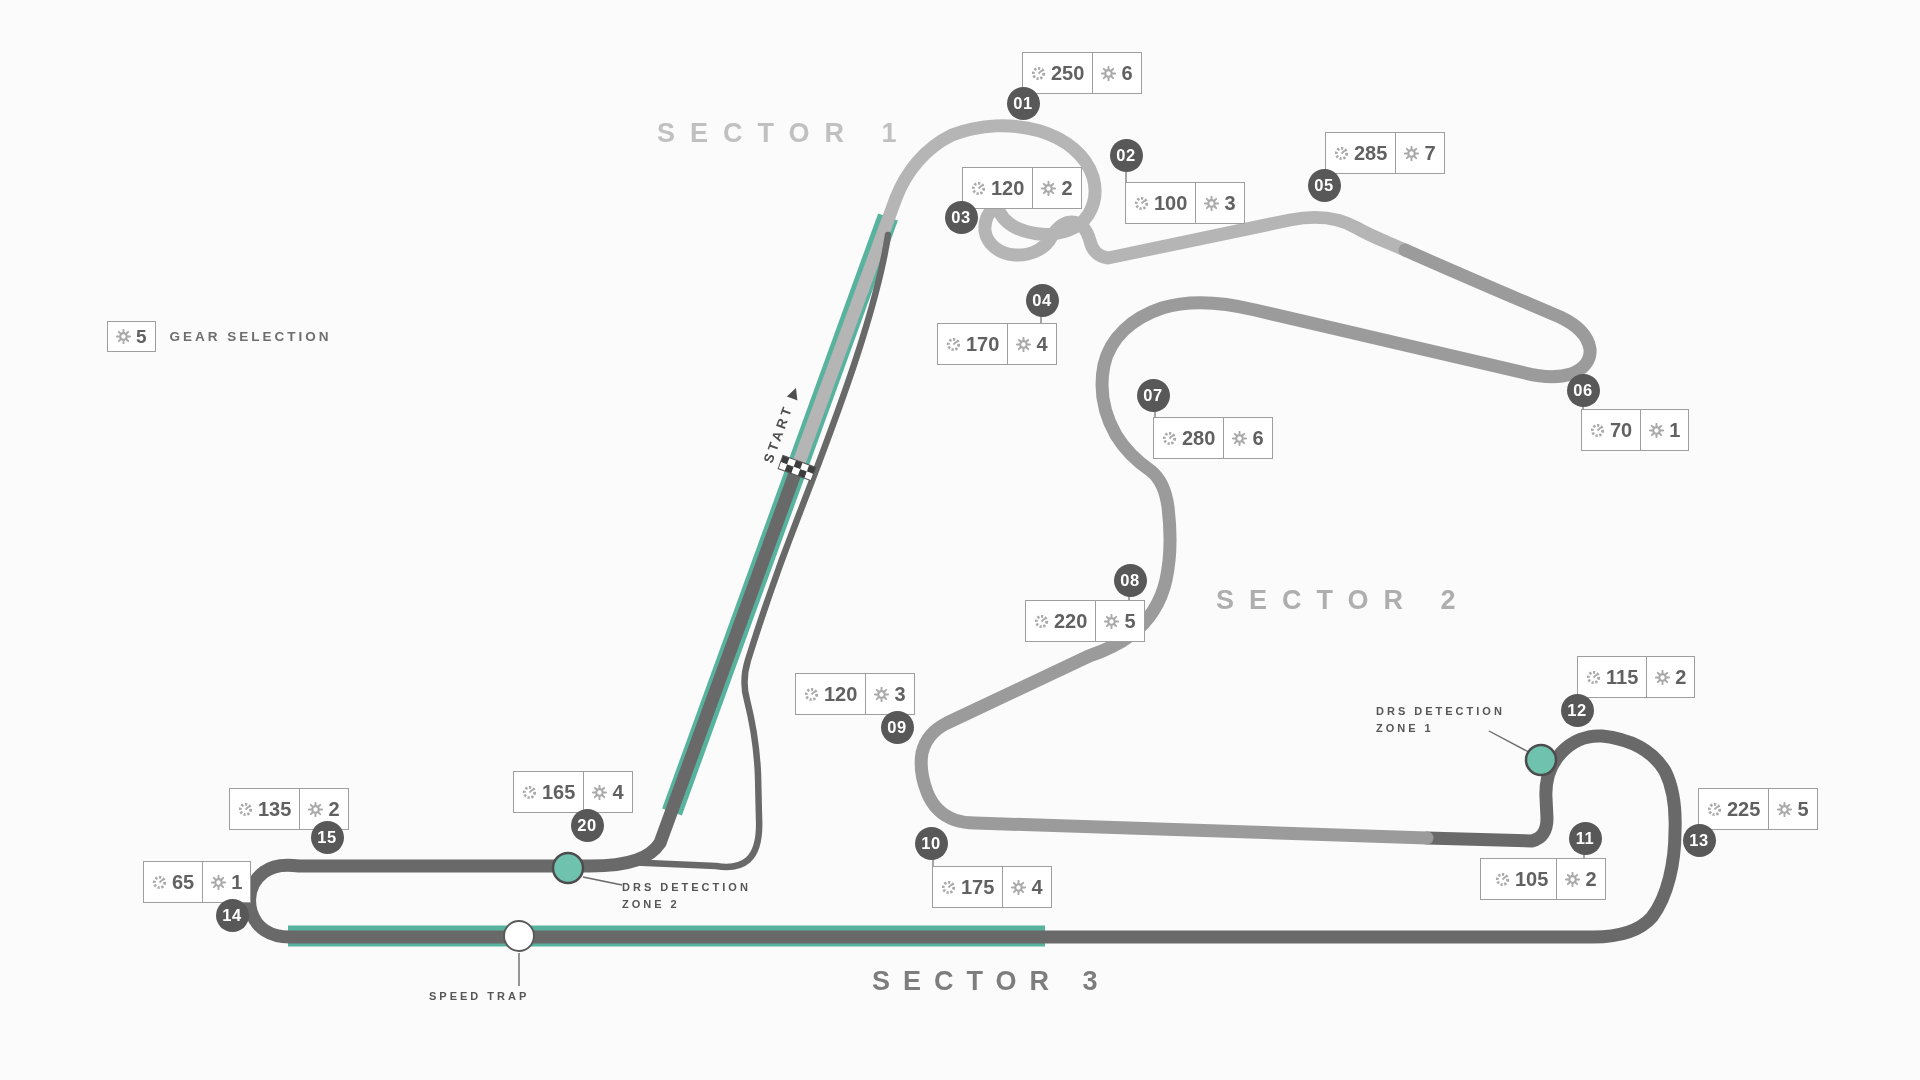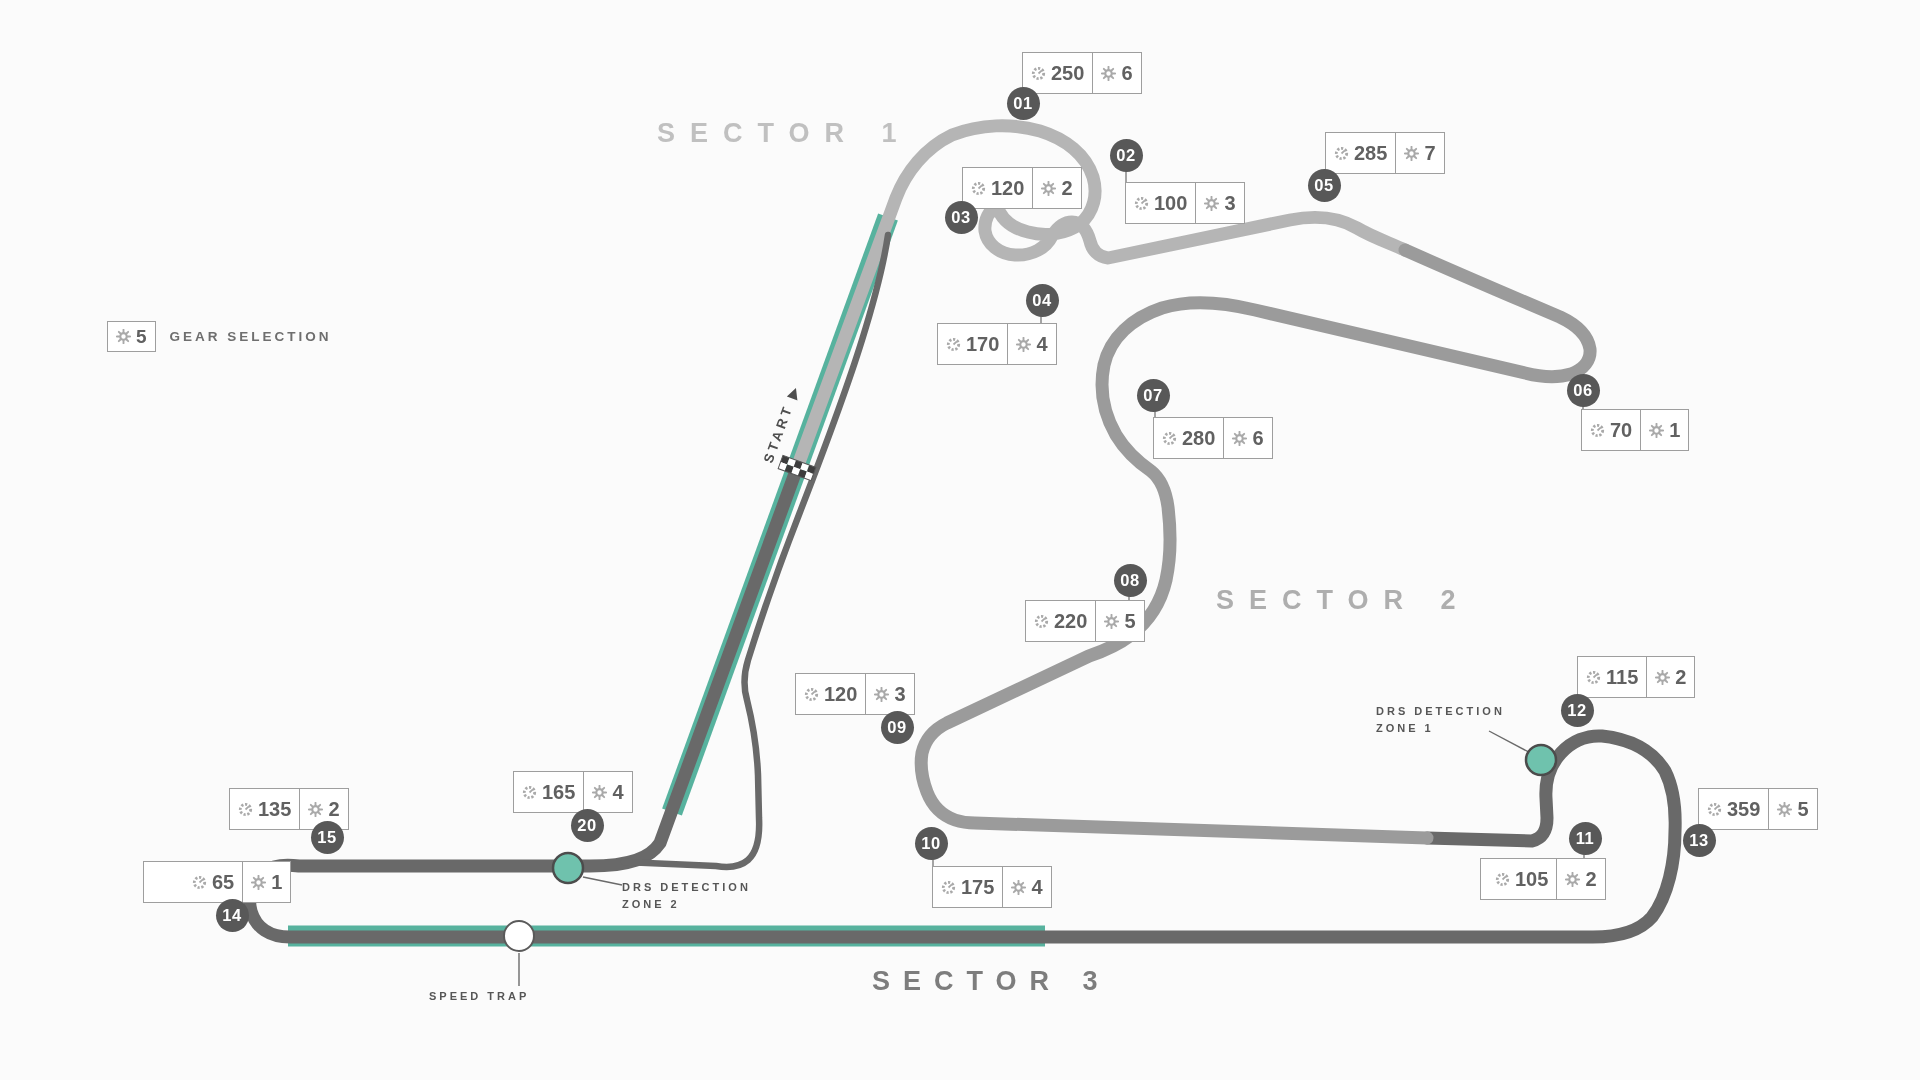--- a/index.html
+++ b/index.html
@@ -589,21 +589,21 @@
       </div>
       <div class="corner-marker" style="left: 1682.5px; top: 823.5px;">13</div>
       <div class="speed-box" style="left: 1698px; top: 788px;">
         <span class="speed-cell">
           <span class="icon-slot">
             <svg width="15" height="15" viewBox="0 0 15 15">
               <circle cx="7.5" cy="7.5" r="5.2" fill="none" stroke="#a9a9a9" stroke-width="2.8" stroke-dasharray="2.2 1.7"></circle>
               <line x1="7.5" y1="7.5" x2="10.6" y2="4.7" stroke="#a9a9a9" stroke-width="1.8"></line>
             </svg>
           </span>
-          <span class="speed-num">359</span>
+          <span class="speed-num">225</span>
         </span>
         <span class="speed-cell">
           <span class="icon-slot">
             <svg width="15" height="15" viewBox="0 0 15 15">
               <circle cx="7.5" cy="7.5" r="3.3" fill="none" stroke="#a9a9a9" stroke-width="2.2"></circle>
               <g stroke="#a9a9a9" stroke-width="1.9" stroke-linecap="round">
                 <line x1="12.1" y1="7.5" x2="14.2" y2="7.5"></line>
                 <line x1="10.75" y1="10.75" x2="12.2" y2="12.2"></line>
                 <line x1="7.5" y1="12.1" x2="7.5" y2="14.2"></line>
                 <line x1="4.25" y1="10.75" x2="2.8" y2="12.2"></line>
@@ -611,21 +611,21 @@
                 <line x1="4.25" y1="4.25" x2="2.8" y2="2.8"></line>
                 <line x1="7.5" y1="2.9" x2="7.5" y2="0.8"></line>
                 <line x1="10.75" y1="4.25" x2="12.2" y2="2.8"></line>
               </g>
             </svg>
           </span>
           <span class="speed-num">5</span>
         </span>
       </div>
       <div class="corner-marker" style="left: 215.5px; top: 898.5px;">14</div>
-      <div class="speed-box" style="left: 143px; top: 861px; padding-left: 40px;">
+      <div class="speed-box" style="left: 143px; top: 861px;">
         <span class="speed-cell">
           <span class="icon-slot">
             <svg width="15" height="15" viewBox="0 0 15 15">
               <circle cx="7.5" cy="7.5" r="5.2" fill="none" stroke="#a9a9a9" stroke-width="2.8" stroke-dasharray="2.2 1.7"></circle>
               <line x1="7.5" y1="7.5" x2="10.6" y2="4.7" stroke="#a9a9a9" stroke-width="1.8"></line>
             </svg>
           </span>
           <span class="speed-num">65</span>
         </span>
         <span class="speed-cell">

